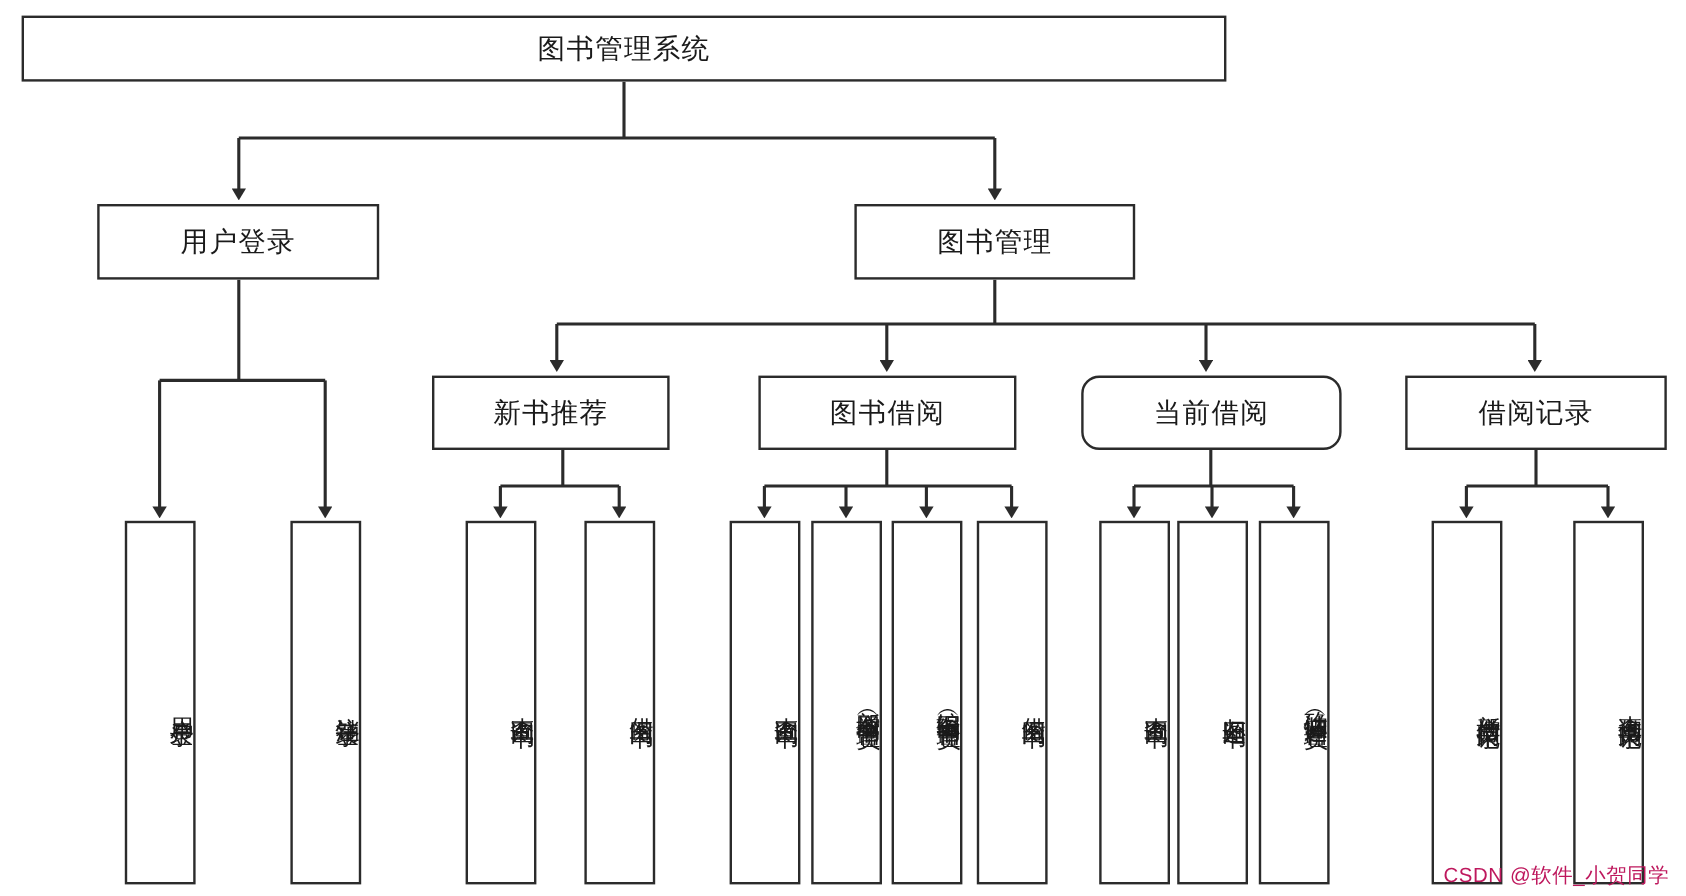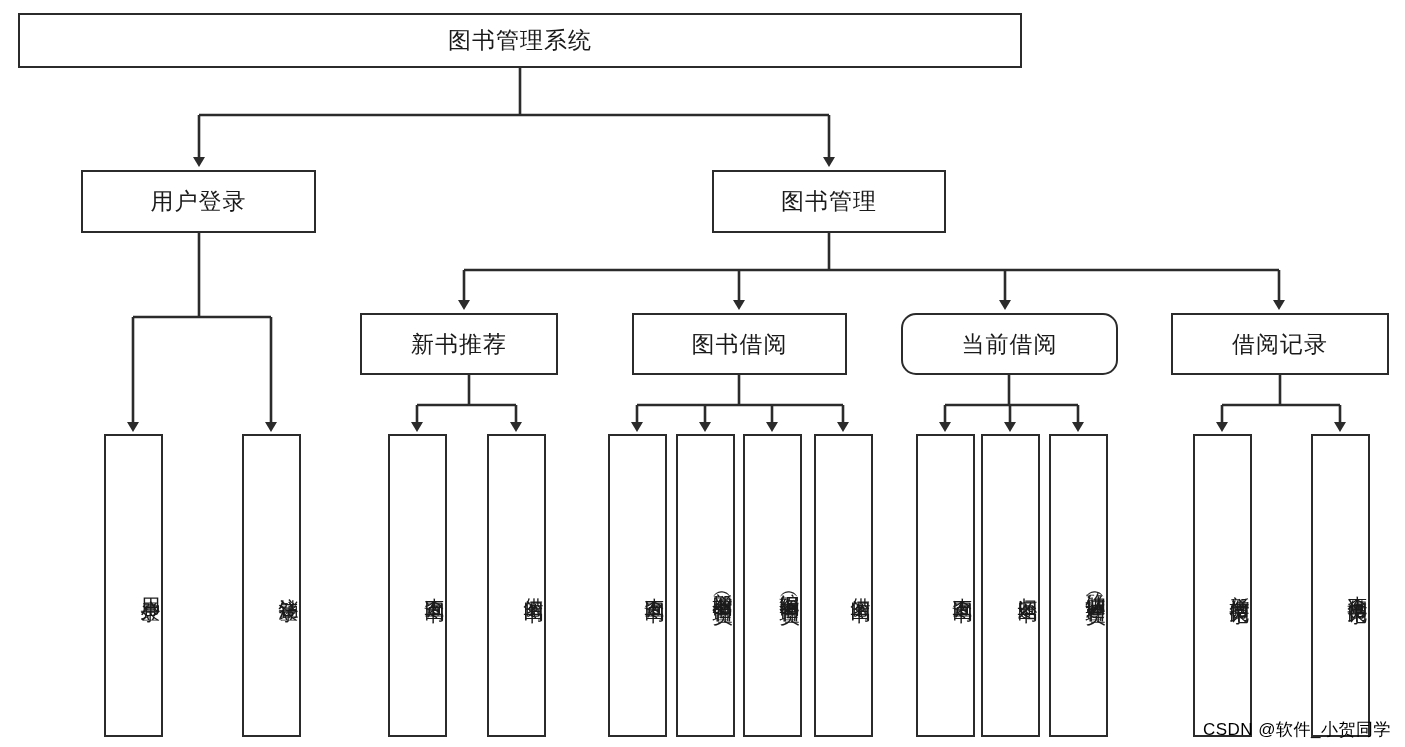--- a/index.html
+++ b/index.html
@@ -55,21 +55,21 @@
   .node.v .vlabel {
     writing-mode: vertical-rl;
     text-orientation: upright;
     line-height: 1.05;
     white-space: nowrap;
   }
   .watermark {
     position: absolute;
     right: 14px;
     bottom: 6px;
-    color: #000000;
+    color: #be185d;
     font-size: 17px;
     letter-spacing: 0.5px;
     white-space: nowrap;
   }
 </style>
 </head>
 <body>
 
 <div id="canvas">
 

